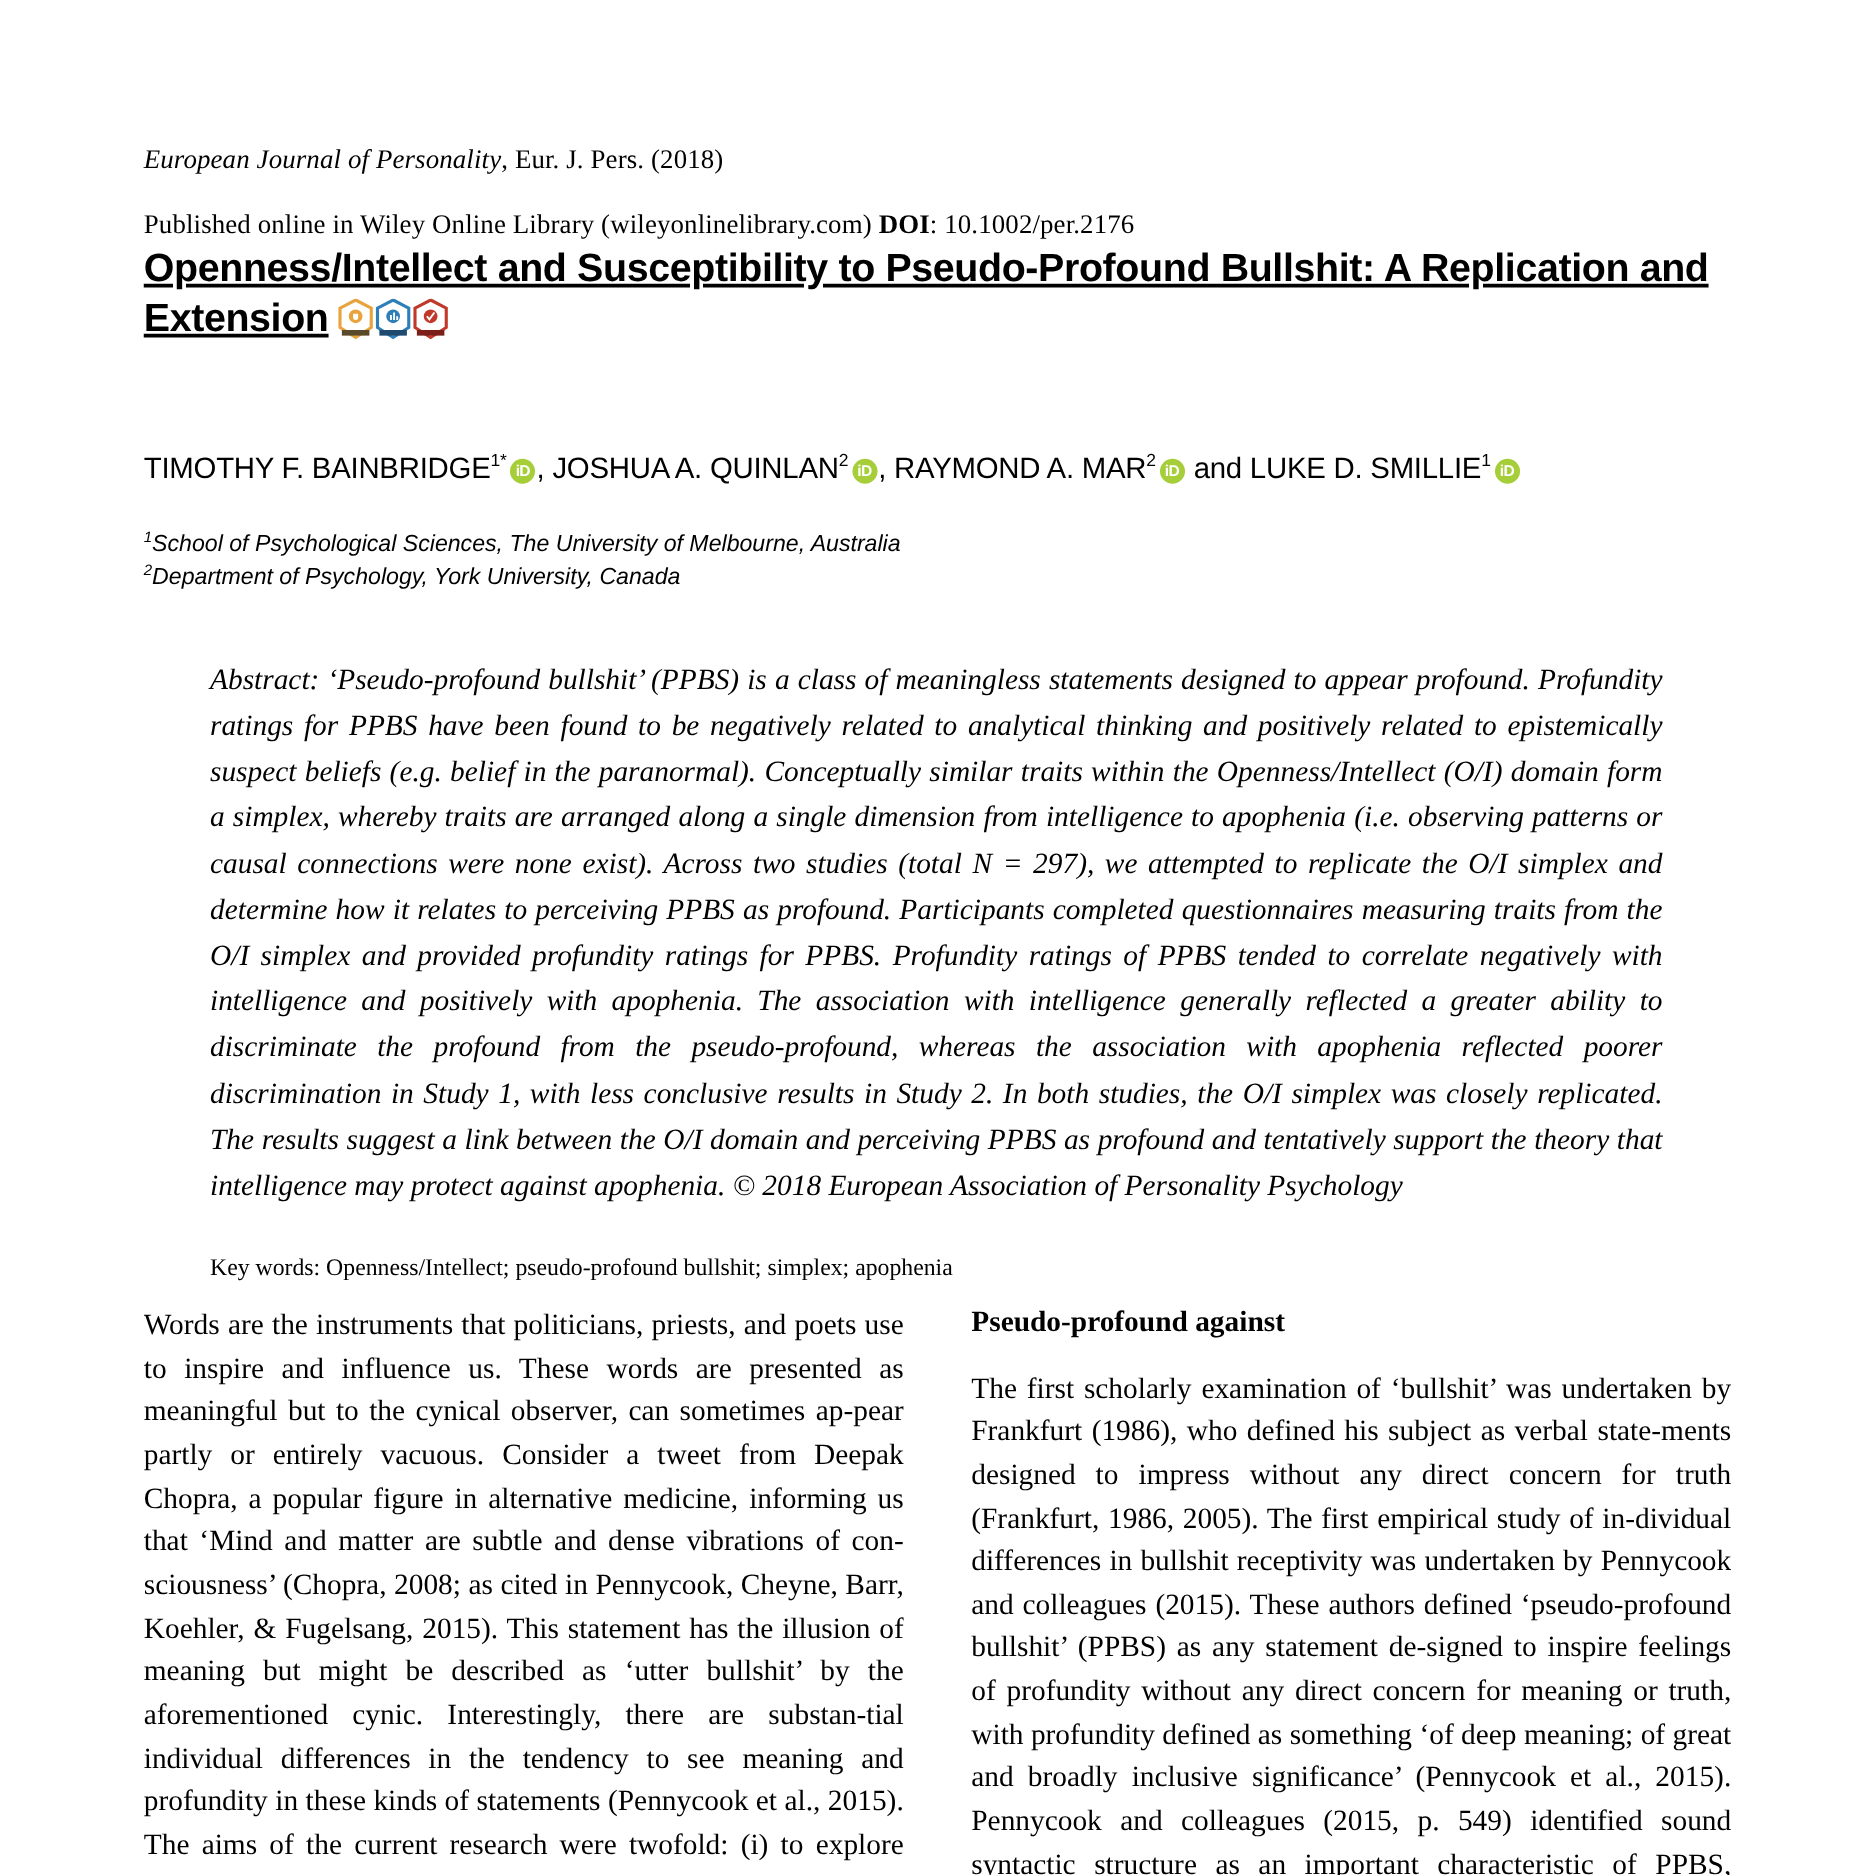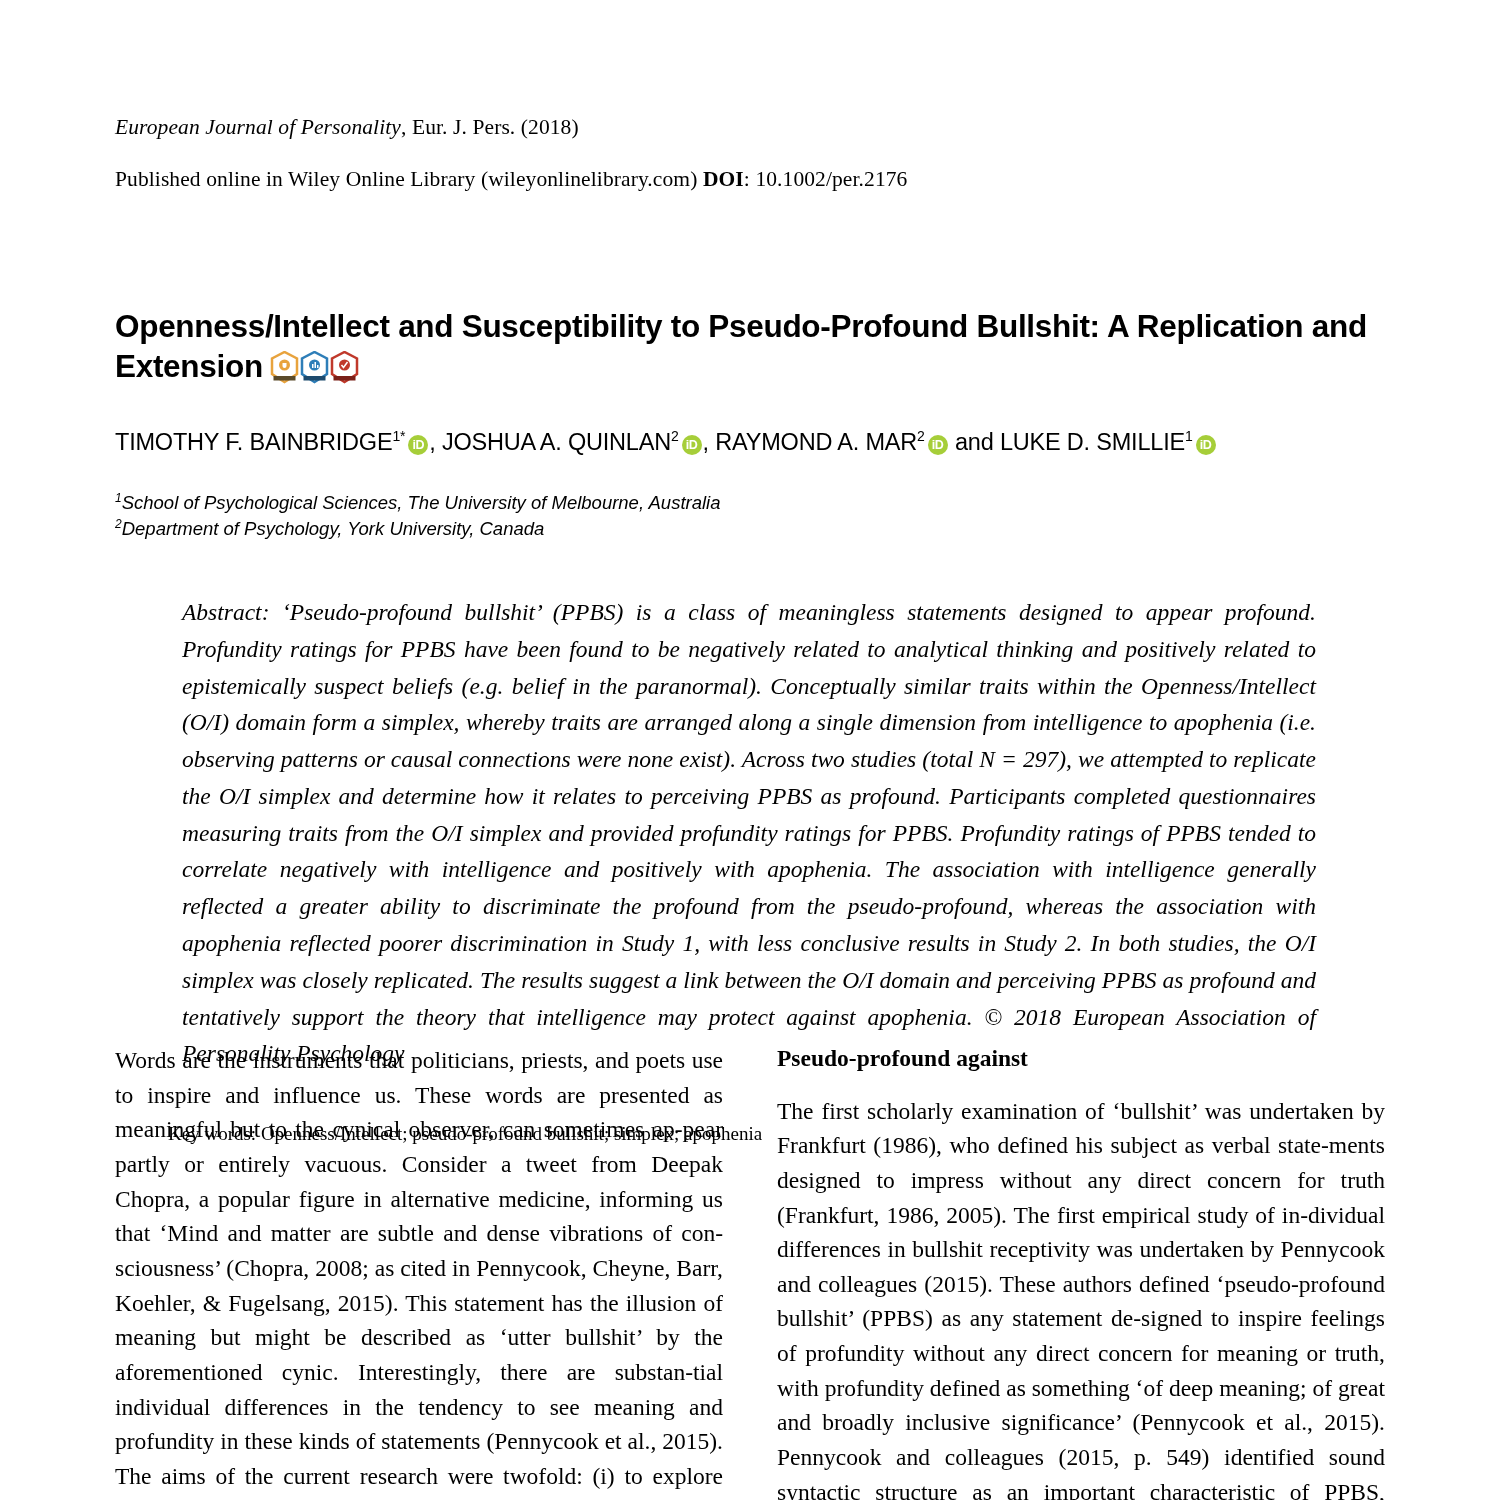--- a/index.html
+++ b/index.html
@@ -40,21 +40,21 @@
     font-size: 21.5px;
     margin-top: 22px;
     letter-spacing: 0.1px;
   }
   .masthead-line2 .doi-label {
     font-weight: bold;
   }
 
   
   .title-block {
-    margin-top: 112px;
+    text-decoration: underline;
   }
   .article-title {
     font-family: "Liberation Sans", sans-serif;
     font-weight: bold;
     font-size: 31.5px;
     line-height: 1.27;
     letter-spacing: -0.3px;
     margin: 0;
     color: #000;
   }
@@ -68,21 +68,21 @@
     width: 29px;
     height: 33px;
     display: block;
   }
 
   
   .authors {
     font-family: "Liberation Sans", sans-serif;
     font-size: 23.5px;
     letter-spacing: -0.2px;
-    margin-top: 42px;
+    margin-top: 86px;
     line-height: 1.25;
     color: #000;
   }
   .authors sup {
     font-size: 14px;
     vertical-align: super;
     line-height: 0;
   }
   .orcid {
     display: inline-block;
@@ -120,21 +120,21 @@
   .abstract-wrap {
     margin-top: 52px;
     padding-left: 53px;
     padding-right: 55px;
   }
   .abstract {
     font-style: italic;
     font-size: 23.5px;
     line-height: 1.565;
     text-align: justify;
-    margin: 14px;
+    margin: 0;
   }
   .abstract .lead {
     font-style: italic;
   }
   .keywords {
     font-size: 19px;
     line-height: 1.5;
     margin: 0;
     padding-top: 34px;
   }

